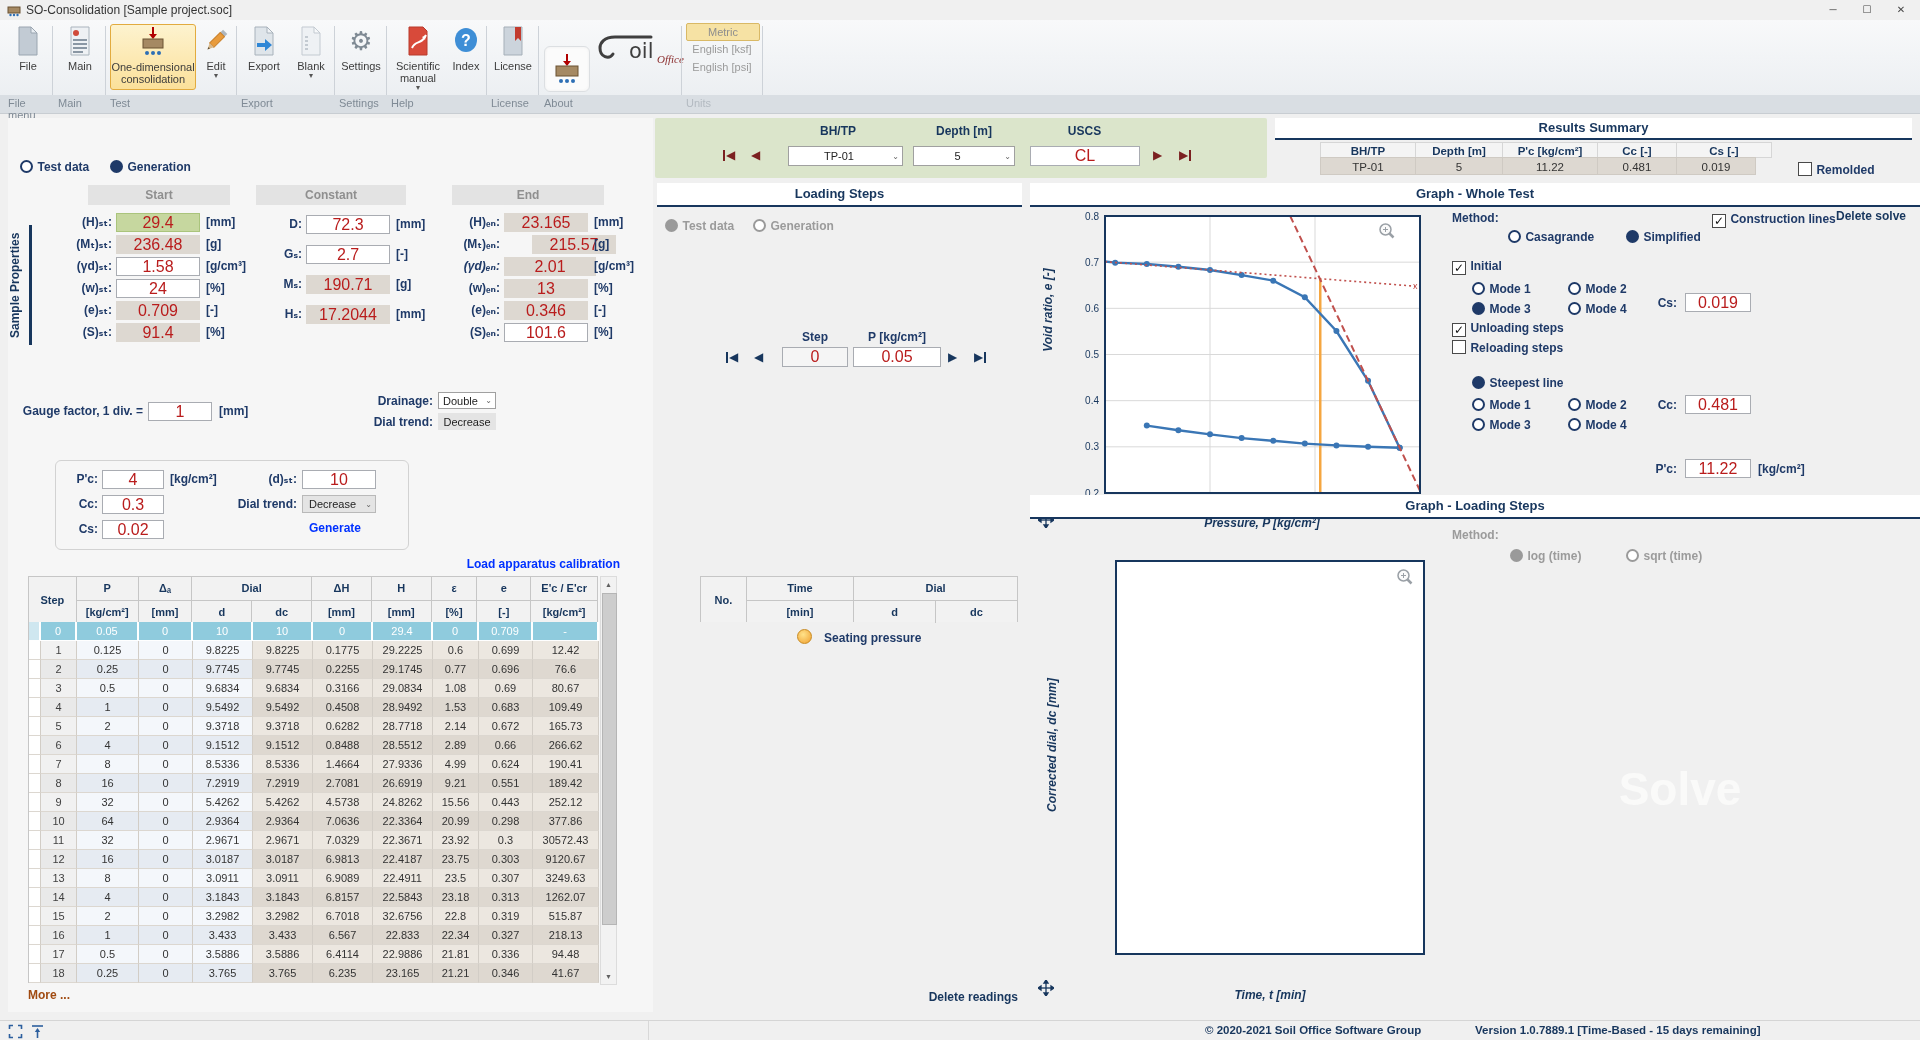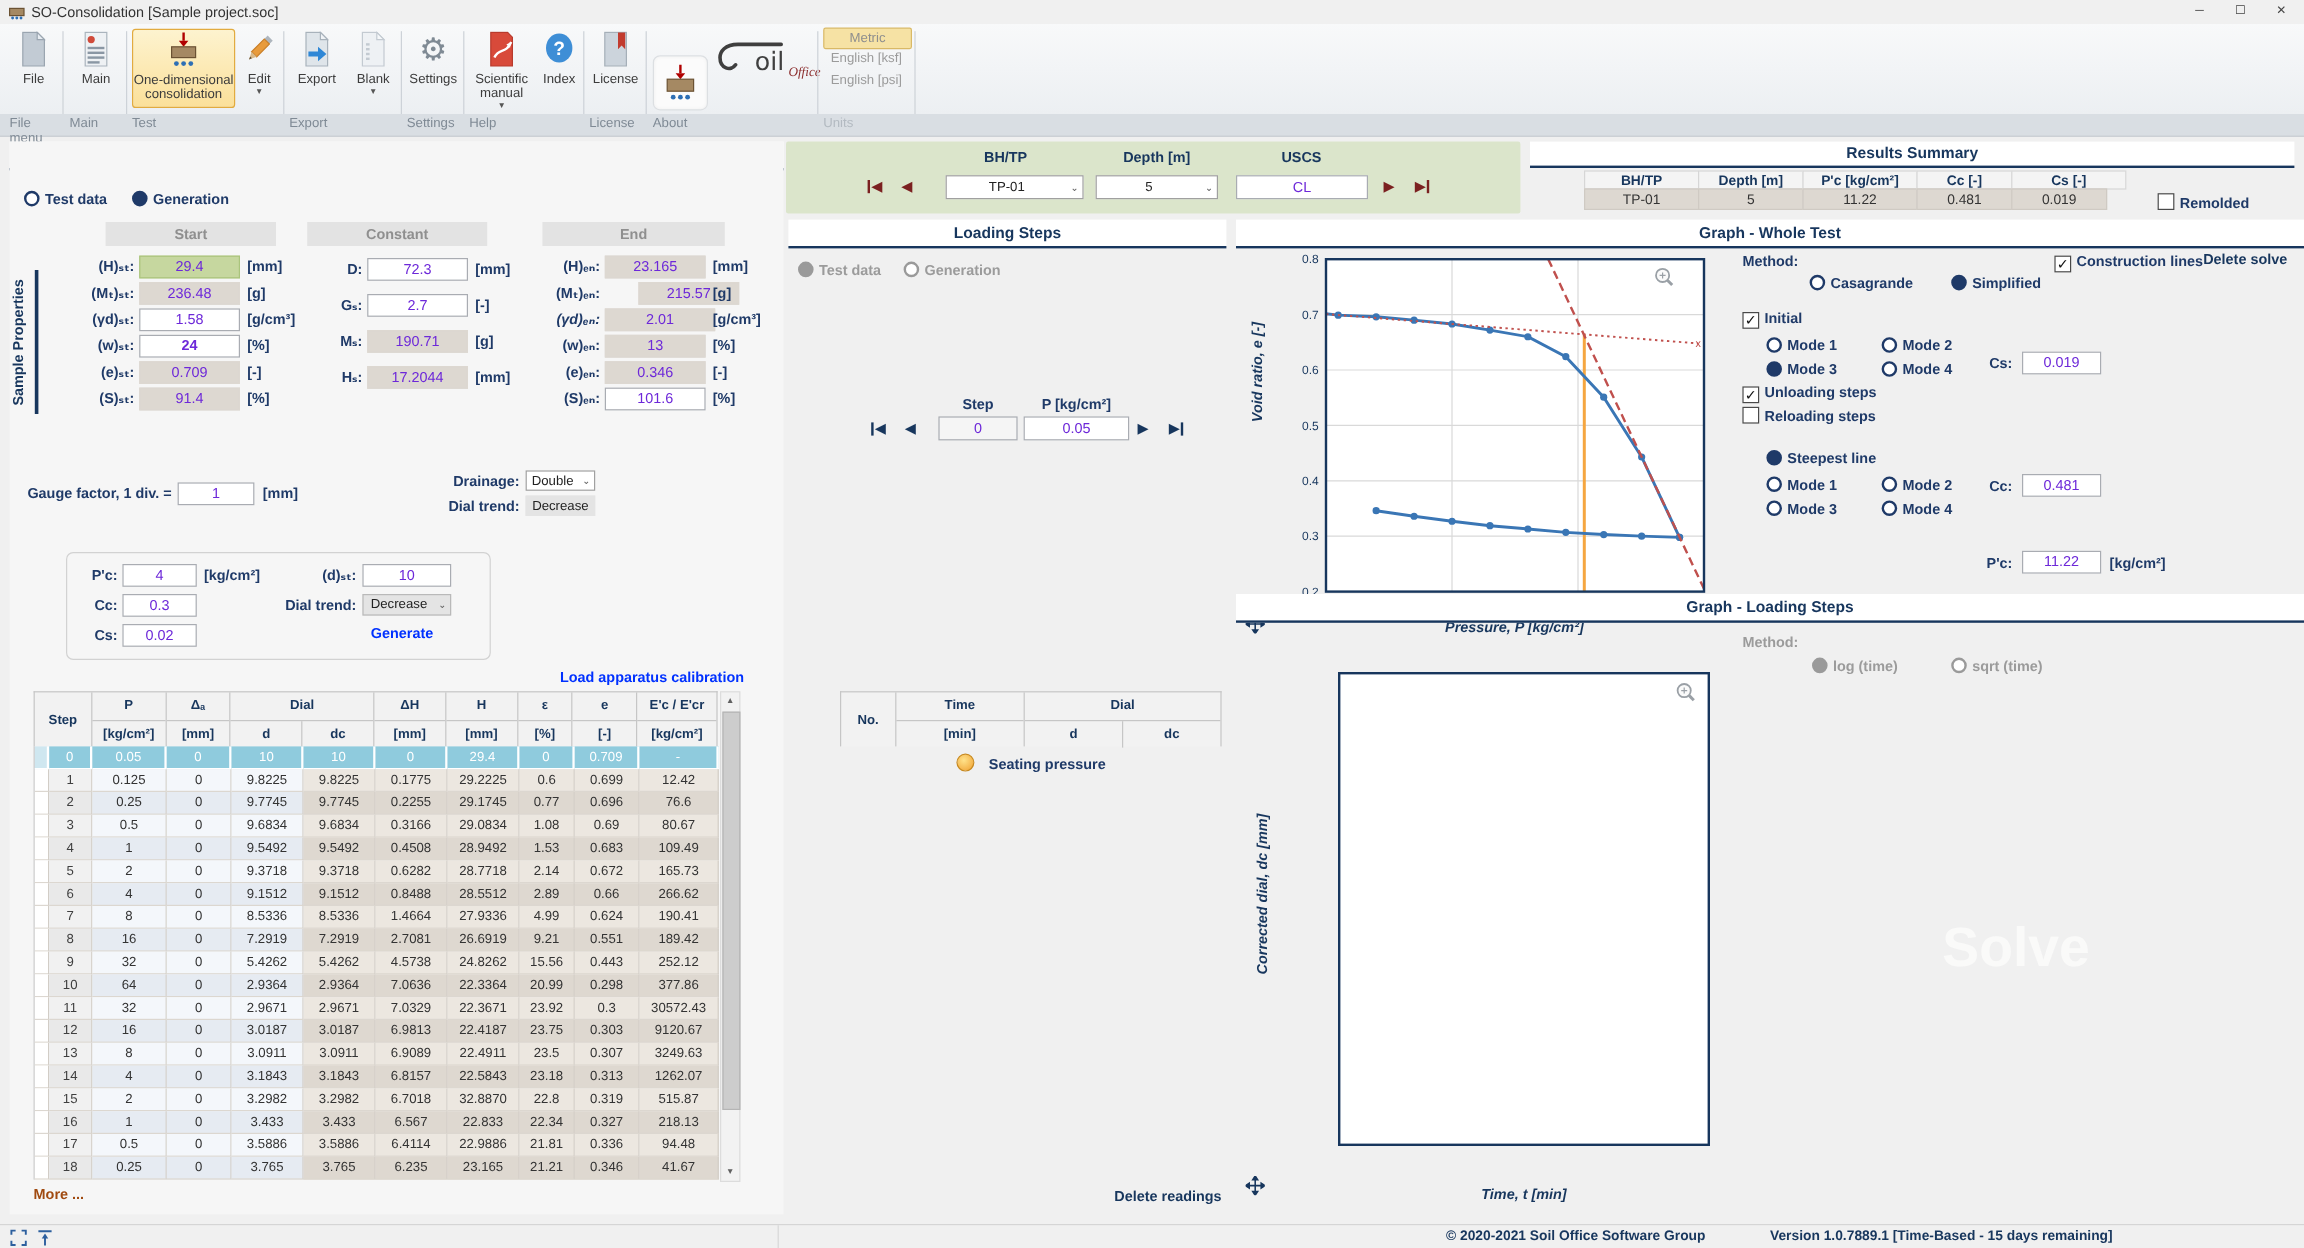--- a/index.html
+++ b/index.html
@@ -19,21 +19,21 @@
   .rbtn .rlb{line-height:12px;margin-top:2px;}
   .rbtn .drop{font-size:8px;color:#555;line-height:8px;}
   .rbtn.active{background:linear-gradient(#fdf3cf,#fbe09a);border:1px solid #e2ab3f;border-radius:3px;}
   .rsep{position:absolute;top:6px;width:1px;height:84px;background:#cdd2d8;}
   .unitchip{position:absolute;left:686px;width:72px;height:16px;line-height:16px;text-align:center;font-size:11px;color:#9b9b9b;}
   .unitchip.on{background:#f6e2a4;border:1px solid #d9b966;border-radius:2px;color:#8e8e8e;}
   .appbtn{position:absolute;left:544px;top:26px;width:44px;height:44px;background:#fbfbfb;border:1px solid #dcdfe2;border-radius:6px;display:flex;align-items:center;justify-content:center;box-shadow:inset 0 0 3px #eee;}
   
   .lbl{color:#1f3a68;font-weight:bold;font-size:12px;}
   .glbl{color:#9b9b9b;font-weight:bold;font-size:12px;}
-  .box{background:#fff;border:1px solid #a9acb2;text-align:center;font-size:12px;color:#6d28d9;box-sizing:border-box;}
+  .box{background:#fff;border:1px solid #a9acb2;text-align:center;font-size:16px;color:#b91c1c;box-sizing:border-box;}
   .ro{background:#ddd8d1;border:1px solid #ddd8d1;}
   .green{background:#c6d79f;border:1px solid #aac47c;}
   .rad{display:inline-block;width:13px;height:13px;border:2px solid #1f3a68;border-radius:50%;background:#fff;box-sizing:border-box;vertical-align:-2px;}
   .rad.on{background:#1f3a68;}
   .rad.dis{border-color:#9a9a9a;}
   .rad.dis.on{background:#9a9a9a;}
   .cb{display:inline-block;width:14px;height:14px;border:1px solid #494949;background:#fff;box-sizing:border-box;font-size:12px;line-height:12px;text-align:center;color:#111;font-weight:bold;vertical-align:-2px;}
   .dd{display:flex;background:#fff;border:1px solid #a0a0a0;box-sizing:border-box;font-size:11px;color:#222;align-items:center;}
   .dd .v{flex:1;text-align:center;}
   .dd .ar{width:13px;font-size:8px;color:#666;text-align:center;}
@@ -289,21 +289,21 @@
       <div class="abs frow-lbl lbl" style="left: 28px; top: 215px; width: 84px;">(H)ₛₜ:</div>
       <div class="abs box frow-box green" style="left: 116px; top: 213px; width: 84px;">29.4</div>
       <div class="abs unit lbl" style="left: 206px; top: 215px;">[mm]</div>
       <div class="abs frow-lbl lbl" style="left: 28px; top: 237px; width: 84px;">(Mₜ)ₛₜ:</div>
       <div class="abs box frow-box ro" style="left: 116px; top: 235px; width: 84px;">236.48</div>
       <div class="abs unit lbl" style="left: 206px; top: 237px;">[g]</div>
       <div class="abs frow-lbl lbl" style="left: 28px; top: 259px; width: 84px;">(γd)ₛₜ:</div>
       <div class="abs box frow-box" style="left: 116px; top: 257px; width: 84px;">1.58</div>
       <div class="abs unit lbl" style="left: 206px; top: 259px;">[g/cm³]</div>
       <div class="abs frow-lbl lbl" style="left: 28px; top: 281px; width: 84px;">(w)ₛₜ:</div>
-      <div class="abs box frow-box" style="left: 116px; top: 279px; width: 84px; font-weight: bold;">24</div>
+      <div class="abs box frow-box" style="left: 116px; top: 279px; width: 84px;">24</div>
       <div class="abs unit lbl" style="left: 206px; top: 281px;">[%]</div>
       <div class="abs frow-lbl lbl" style="left: 28px; top: 303px; width: 84px;">(e)ₛₜ:</div>
       <div class="abs box frow-box ro" style="left: 116px; top: 301px; width: 84px;">0.709</div>
       <div class="abs unit lbl" style="left: 206px; top: 303px;">[-]</div>
       <div class="abs frow-lbl lbl" style="left: 28px; top: 325px; width: 84px;">(S)ₛₜ:</div>
       <div class="abs box frow-box ro" style="left: 116px; top: 323px; width: 84px;">91.4</div>
       <div class="abs unit lbl" style="left: 206px; top: 325px;">[%]</div>
       <div class="abs colhead" style="left: 256px; top: 185px; width: 150px;">Constant</div>
       <div class="abs frow-lbl lbl" style="left: 218px; top: 217px; width: 84px;">D:</div>
       <div class="abs box frow-box" style="left: 306px; top: 215px; width: 84px;">72.3</div>
@@ -606,21 +606,21 @@
         <div class="tc ccl">1262.07</div>
       </div>
       <div class="trow">
         <div class="tc csel"></div>
         <div class="tc c0">15</div>
         <div class="tc ci">2</div>
         <div class="tc ci">0</div>
         <div class="tc ci">3.2982</div>
         <div class="tc ccl">3.2982</div>
         <div class="tc ccl">6.7018</div>
-        <div class="tc ccl">32.8870</div>
+        <div class="tc ccl">32.6756</div>
         <div class="tc ccl">22.8</div>
         <div class="tc ccl">0.319</div>
         <div class="tc ccl">515.87</div>
       </div>
       <div class="trow alt">
         <div class="tc csel"></div>
         <div class="tc c0">16</div>
         <div class="tc ci">1</div>
         <div class="tc ci">0</div>
         <div class="tc ci">3.433</div>

